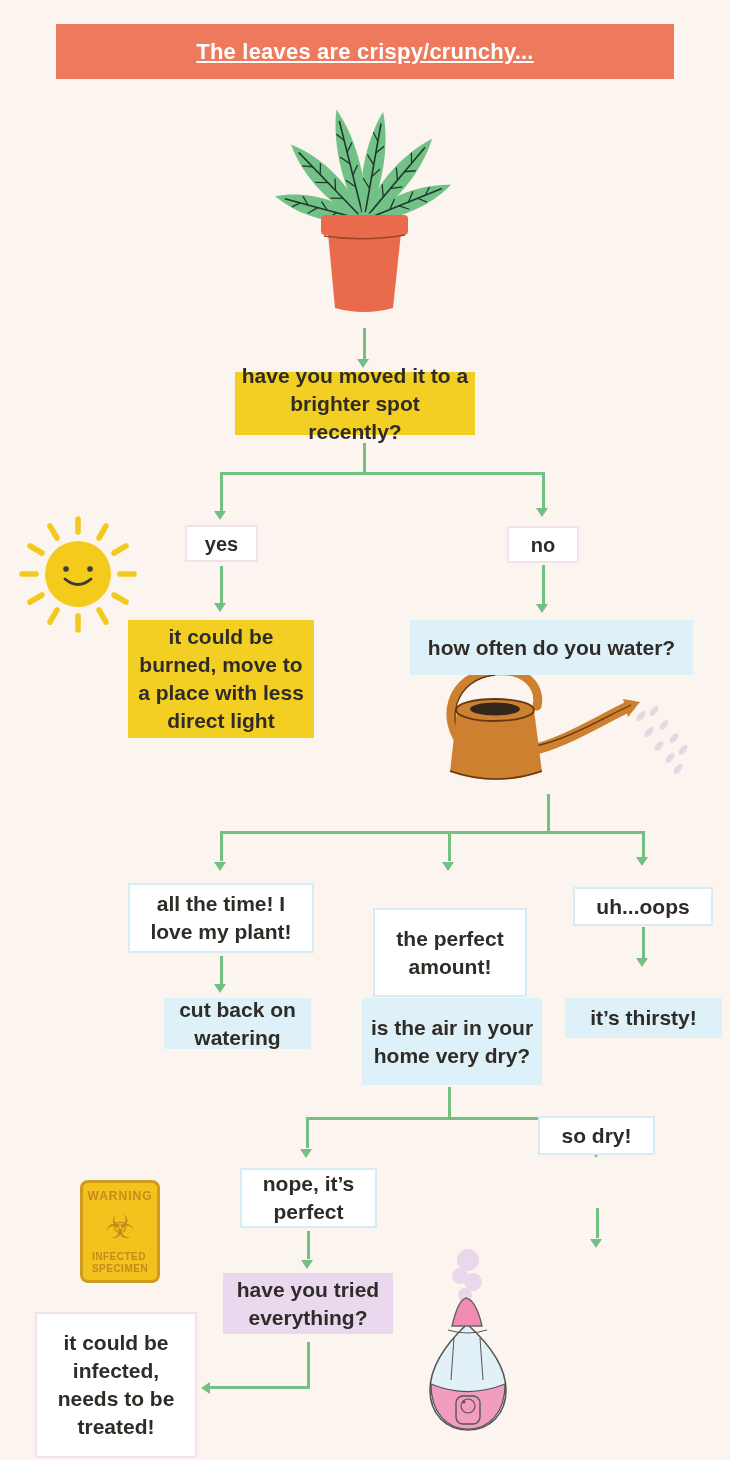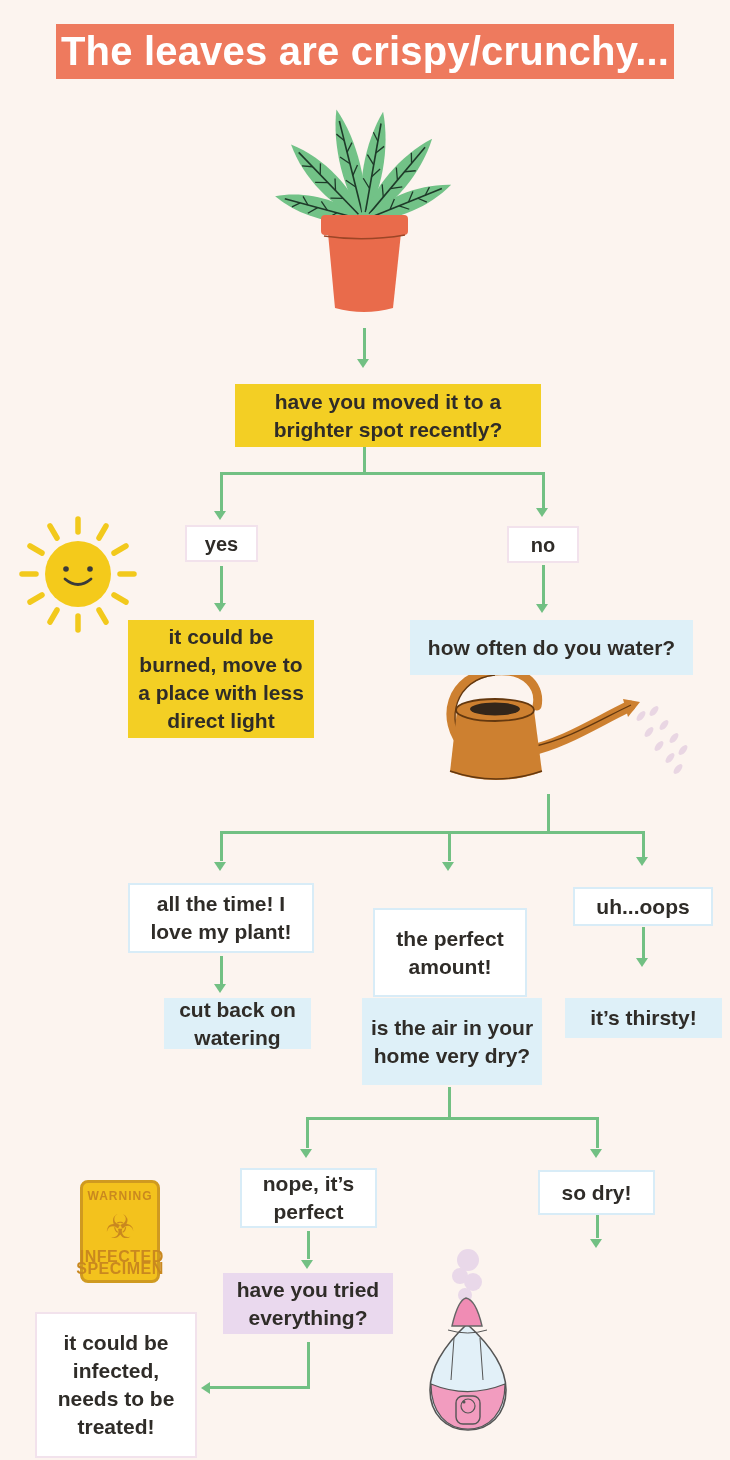--- a/index.html
+++ b/index.html
@@ -5,21 +5,21 @@
   html,body{margin:0;padding:0;background:#fff;}
   #canvas{
     position:relative;width:730px;height:1460px;overflow:hidden;
     background:var(--background,#fcf4ef);
     font-family:"Liberation Sans","DejaVu Sans",sans-serif;
   }
   .banner{
     position:absolute;left:56px;top:24px;width:618px;height:55px;
     background:var(--banner,#ee7a5e);color:var(--banner-text,#fff);
     display:flex;align-items:center;justify-content:center;
-    font-size:40px;font-weight:700;letter-spacing:.2px;
+    font-size:22px;font-weight:700;letter-spacing:.2px;text-decoration:underline;
   }
   .box{
     position:absolute;box-sizing:border-box;
     display:flex;align-items:center;justify-content:center;text-align:center;
     font-size:21px;font-weight:600;line-height:28px;color:var(--text,#2f2c28);
     padding:2px 6px;
   }
   .fill-yellow{background:var(--yellow,#f3cf24);}
   .fill-blue{background:var(--light-blue,#def0f8);}
   .fill-lavender{background:var(--lavender,#ead9ee);}
@@ -36,21 +36,21 @@
     border-right:9px solid var(--green,#72c083);}
   .illu{position:absolute;}
   .warning{
     position:absolute;left:80px;top:1180px;width:80px;height:103px;box-sizing:border-box;
     background:var(--warning-bg,#f3c21d);border:3px solid var(--warning-border,#cf9a20);
     border-radius:8px;display:flex;flex-direction:column;align-items:center;
     justify-content:space-between;padding:6px 2px 5px;color:var(--warning-text,#c9881f);
   }
   .warning-title{font-size:12px;font-weight:700;letter-spacing:1px;}
   .warning-biohazard{font-family:"DejaVu Sans",sans-serif;font-size:33px;line-height:30px;}
-  .warning-sub{font-size:16px;font-weight:700;letter-spacing:.5px;line-height:12px;text-align:right;}
+  .warning-sub{font-size:10px;font-weight:700;letter-spacing:.5px;line-height:12px;text-align:left;}
 </style>
 </head>
 <body>
 
 <div id="canvas">
 
   <div class="banner">The leaves are crispy/crunchy...</div>
 
   <svg class="illu" style="left:262px;top:100px" width="205" height="220" viewBox="0 0 205 220">
     <g>
@@ -204,36 +204,36 @@
 
   <div class="ln ln-v" style="left:307px;top:1231px;height:28px"></div>
   <div class="arr-down" style="left:301px;top:1260px"></div>
   <div class="ln ln-v" style="left:596px;top:1208px;height:30px"></div>
   <div class="arr-down" style="left:590px;top:1239px"></div>
 
   <div class="ln ln-v" style="left:307px;top:1342px;height:46px"></div>
   <div class="ln ln-h" style="left:210px;top:1386px;width:100px"></div>
   <div class="arr-left" style="left:201px;top:1382px"></div>
 
-  <div class="box fill-yellow" style="left:235px;top:384px;width:306px;height:63px">have you moved it to a brighter spot recently?</div>
+  <div class="box fill-yellow" style="left:235px;top:372px;width:240px;height:63px">have you moved it to a brighter spot recently?</div>
 
   <div class="box outline-pink" style="left:185px;top:525px;width:73px;height:37px;font-size:20px">yes</div>
   <div class="box outline-pink" style="left:507px;top:526px;width:72px;height:37px;font-size:20px">no</div>
 
   <div class="box fill-yellow" style="left:128px;top:620px;width:186px;height:118px">it could be burned, move to a place with less direct light</div>
   <div class="box fill-blue" style="left:410px;top:620px;width:283px;height:55px">how often do you water?</div>
 
   <div class="box outline-blue" style="left:128px;top:883px;width:186px;height:70px">all the time! I love my plant!</div>
   <div class="box outline-blue" style="left:373px;top:908px;width:154px;height:89px">the perfect amount!</div>
   <div class="box outline-blue" style="left:573px;top:887px;width:140px;height:39px">uh...oops</div>
 
   <div class="box fill-blue" style="left:164px;top:998px;width:147px;height:51px">cut back on watering</div>
   <div class="box fill-blue" style="left:362px;top:998px;width:180px;height:87px">is the air in your home very dry?</div>
   <div class="box fill-blue" style="left:565px;top:998px;width:157px;height:40px">it’s thirsty!</div>
 
   <div class="box outline-blue" style="left:240px;top:1168px;width:137px;height:60px">nope, it’s perfect</div>
-  <div class="box outline-blue" style="left:538px;top:1170px;width:117px;height:45px">so dry!</div>
+  <div class="box outline-blue" style="left:538px;top:1116px;width:117px;height:39px">so dry!</div>
 
   <div class="box fill-lavender" style="left:223px;top:1273px;width:170px;height:61px">have you tried everything?</div>
 
   <div class="box outline-pink" style="left:35px;top:1312px;width:162px;height:146px">it could be infected, needs to be treated!</div>
 
 </div>
 
 </body></html>

